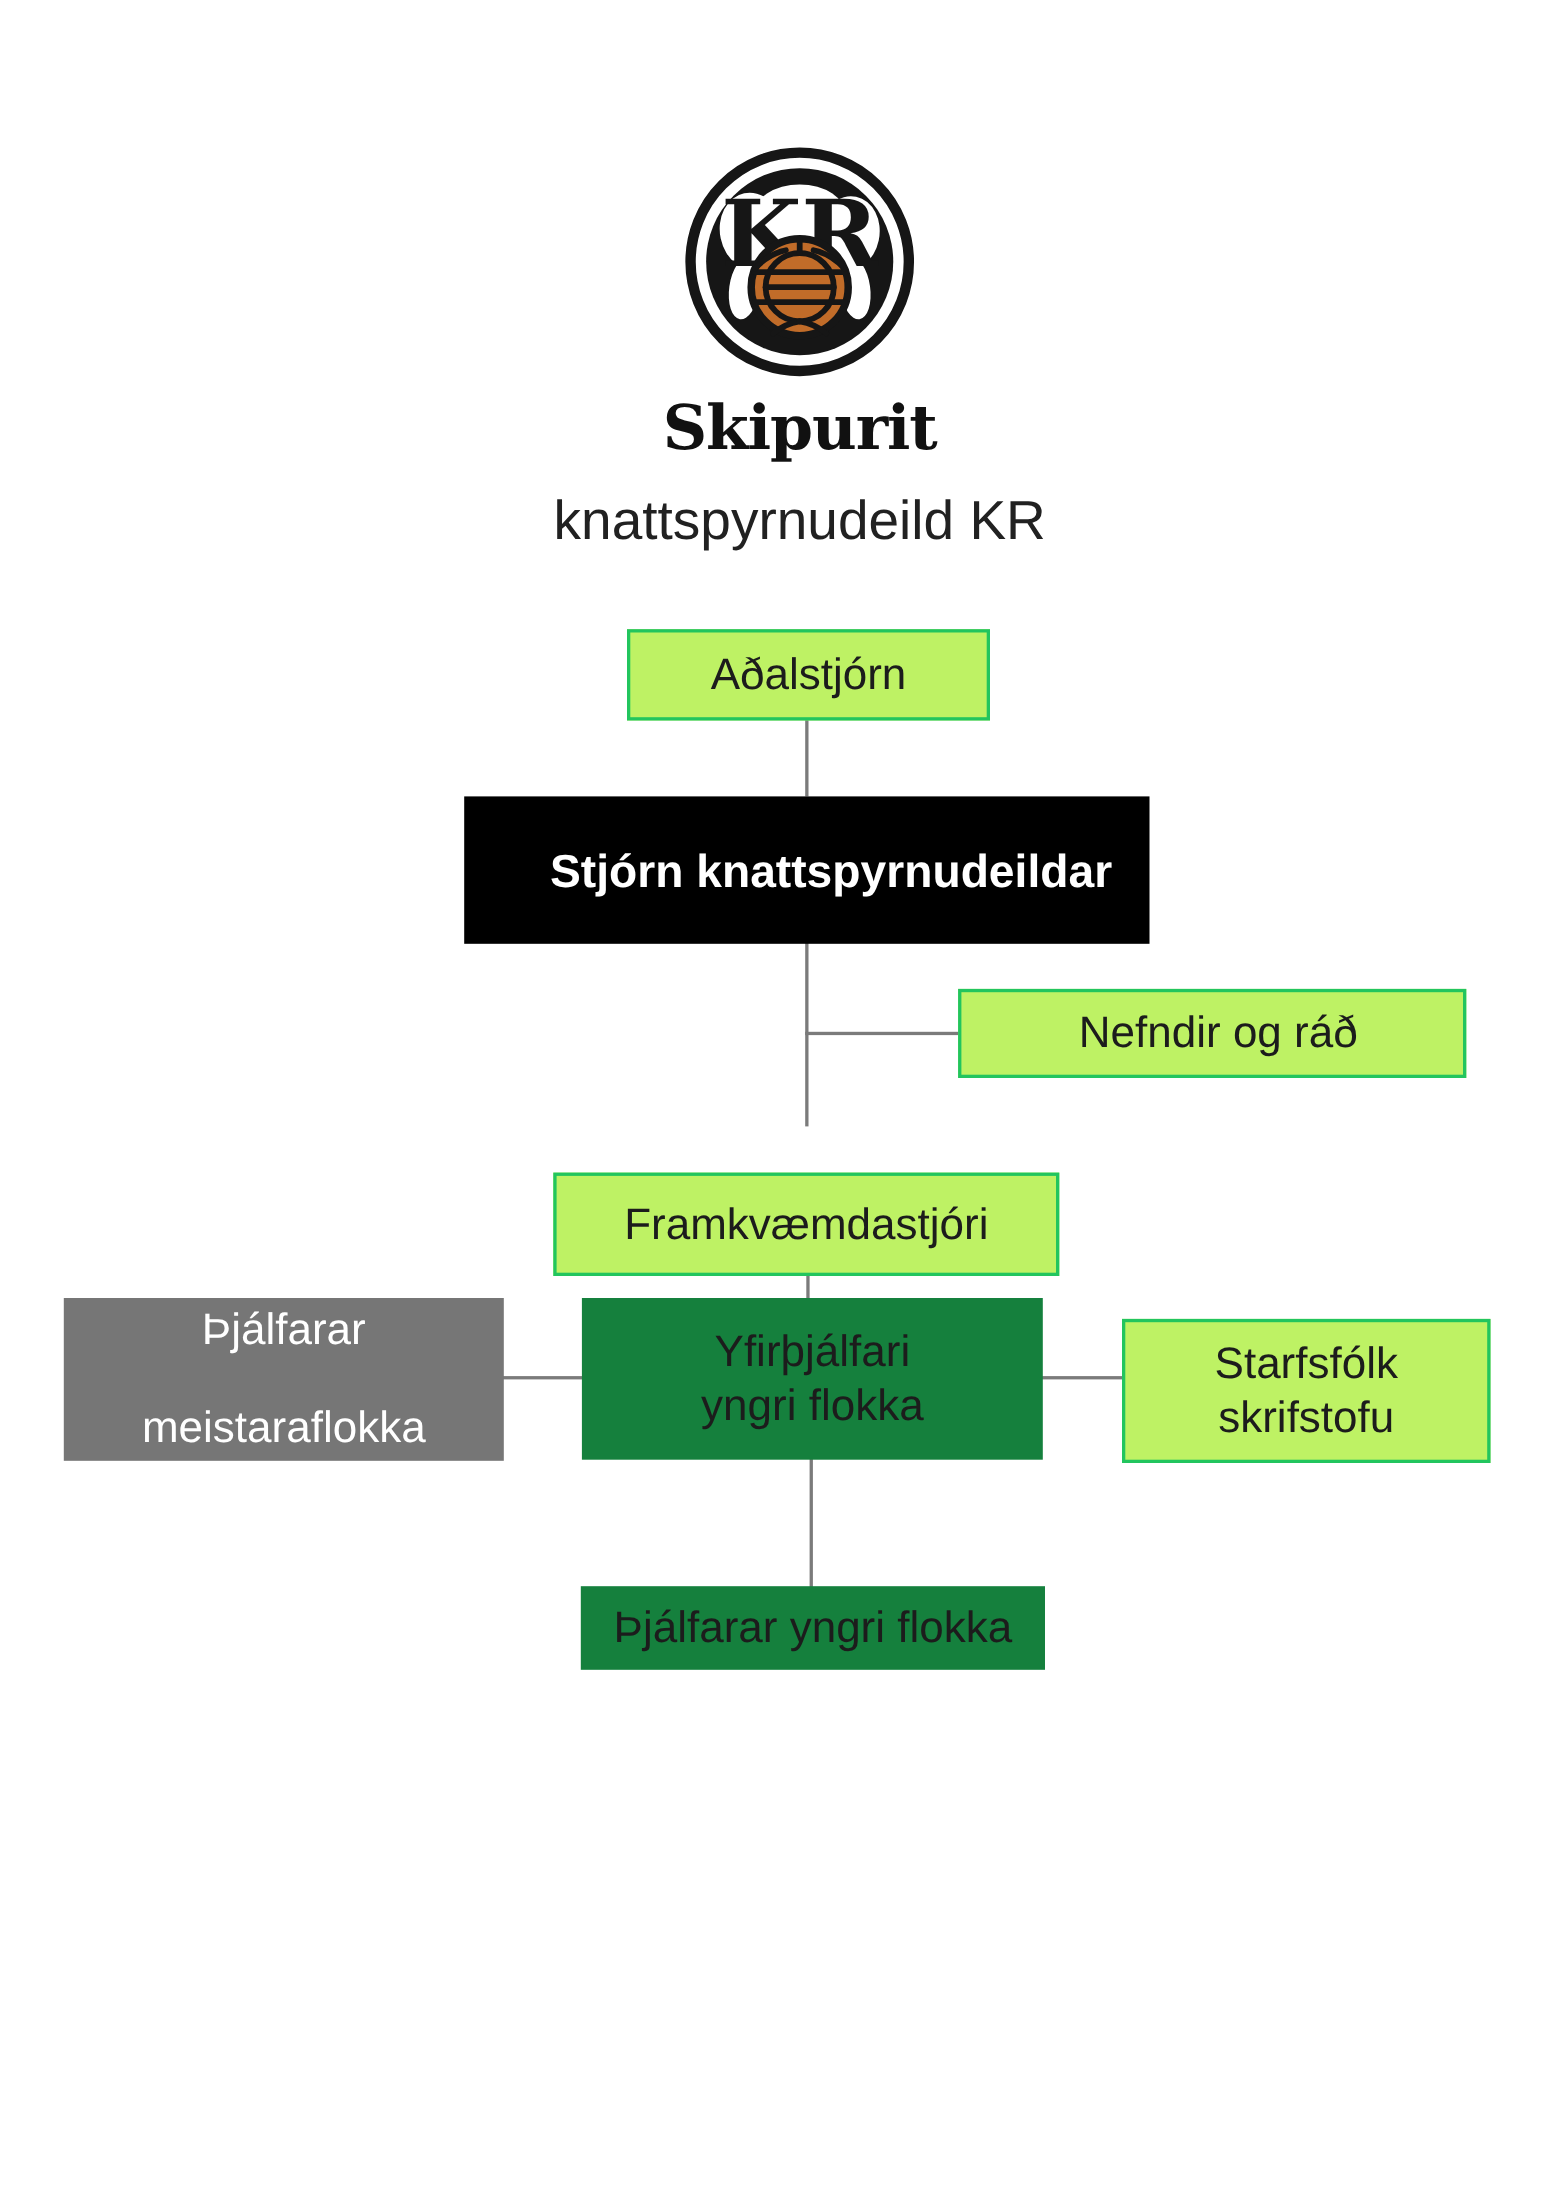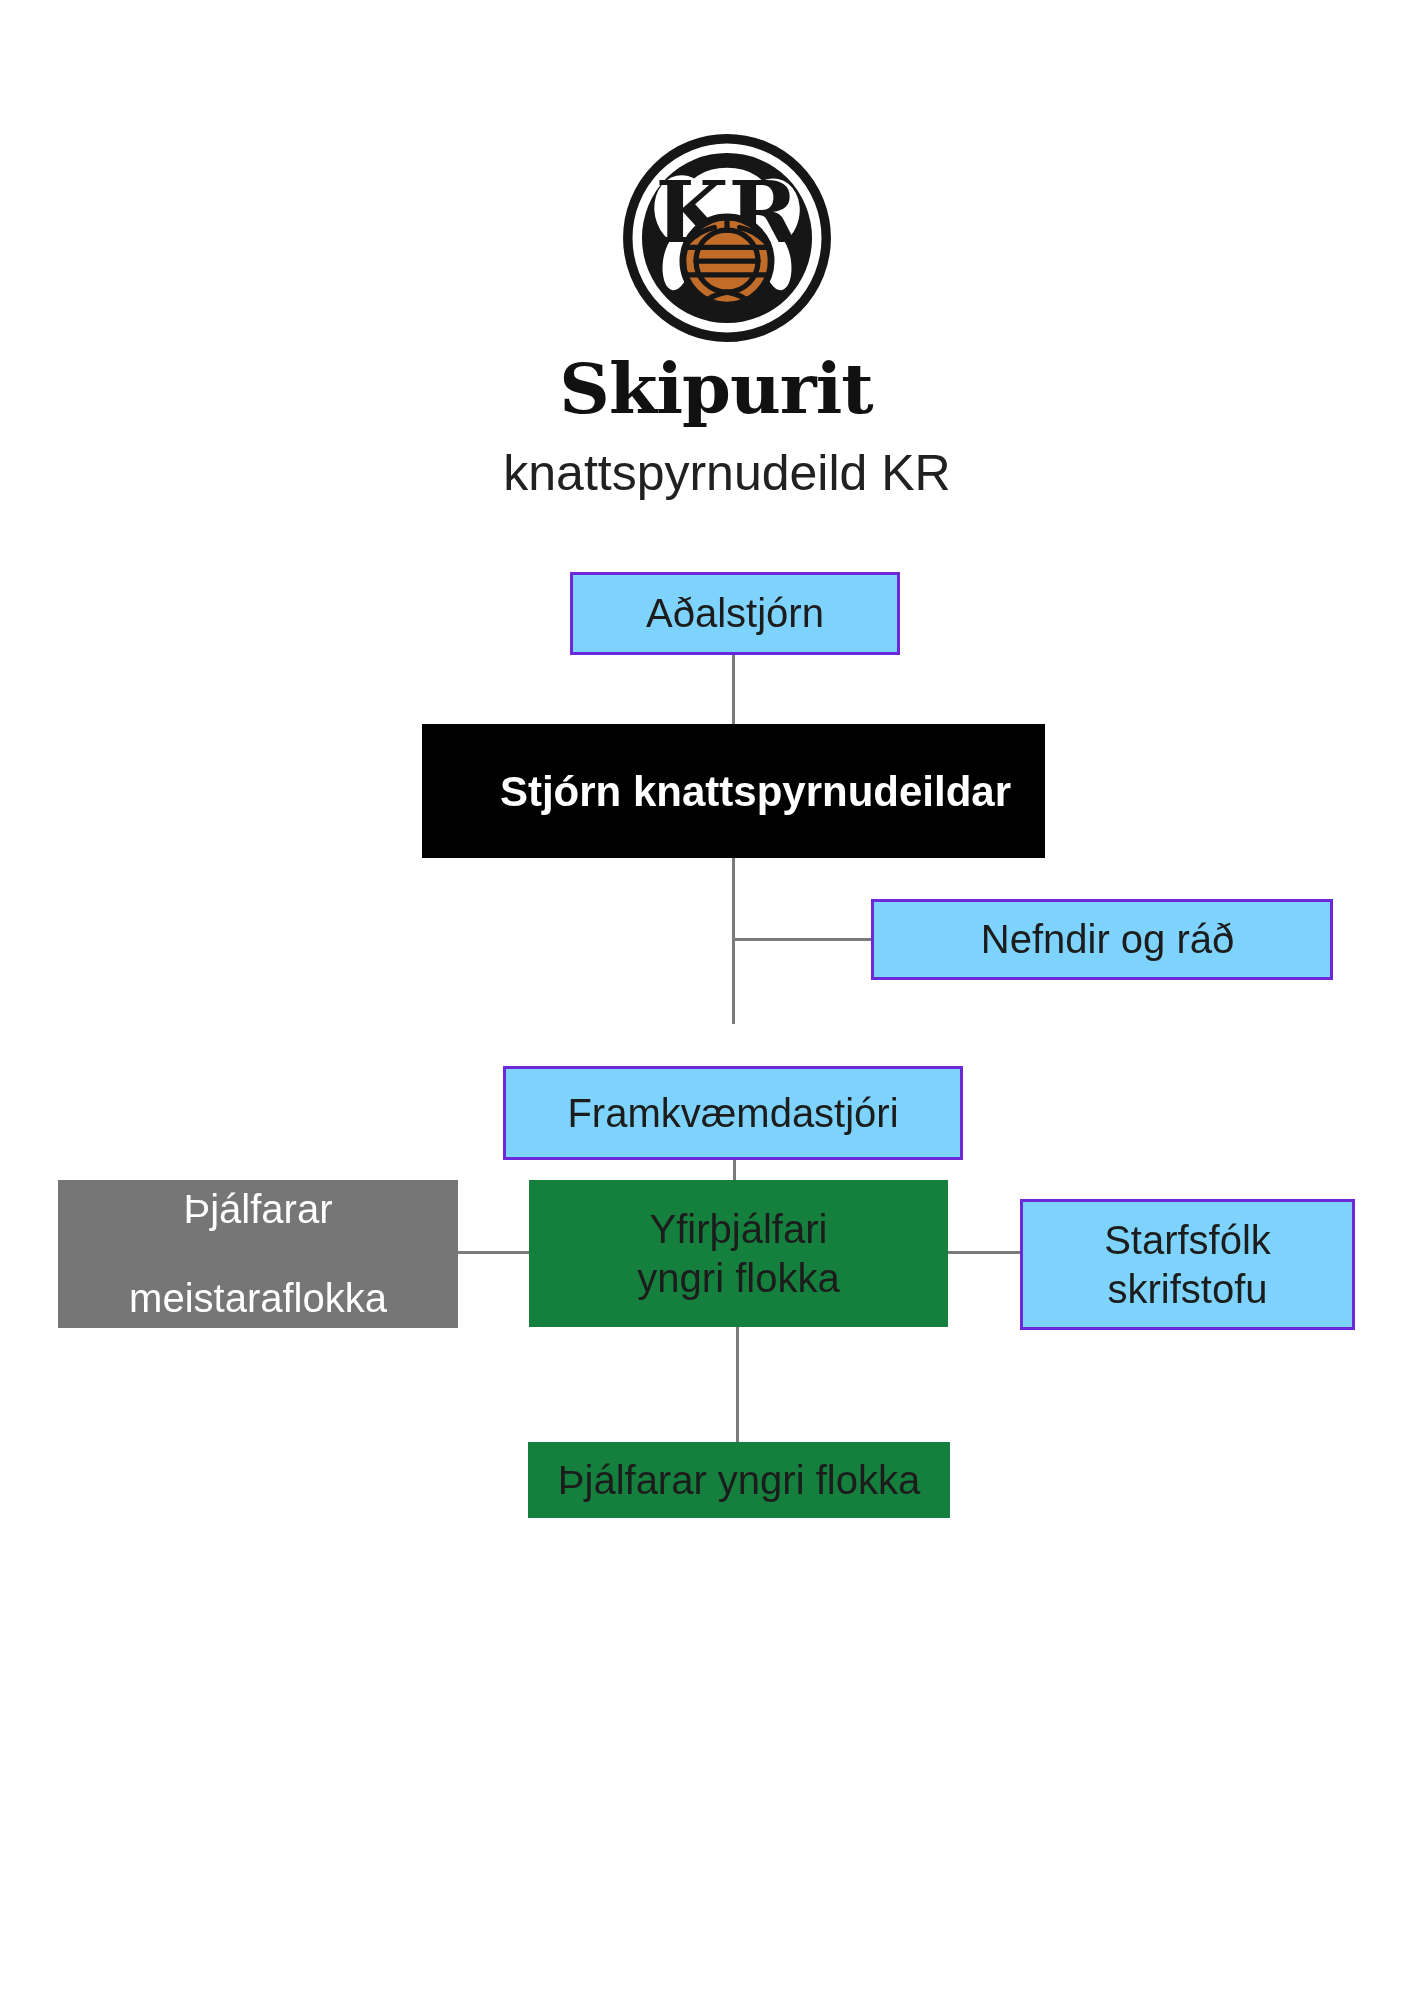--- a/index.html
+++ b/index.html
@@ -22,28 +22,28 @@
     position: absolute;
     left: 622px;
     top: 133px;
     width: 210px;
     height: 210px;
   }
   .logo svg { width: 100%; height: 100%; display: block; }
 
   .title {
     position: absolute;
-    left: 366px;
+    left: 377px;
     top: 348px;
     width: 700px;
     margin: 0;
     text-align: center;
     font-family: "DejaVu Serif", serif;
     font-weight: 700;
-    font-size: 70px;
+    font-size: 56px;
     line-height: 82px;
     letter-spacing: -1px;
     color: #111111;
   }
   .subtitle {
     position: absolute;
     left: 377px;
     top: 442px;
     width: 700px;
     text-align: center;
@@ -62,22 +62,22 @@
     align-items: center;
     justify-content: center;
     text-align: center;
     font-size: 40px;
     line-height: 49px;
     color: #1c1c1c;
   }
   .node span { display: block; white-space: nowrap; }
 
   .outlined {
-    background: #7dd3fc;
-    border: 3px solid #6d28d9;
+    background: #bef264;
+    border: 3px solid #22c55e;
   }
   .black-box {
     background: #000000;
     color: #ffffff;
     font-weight: 700;
     font-size: 42px;
     padding-left: 44px;
   }
   .dark-box {
     background: #767676;

